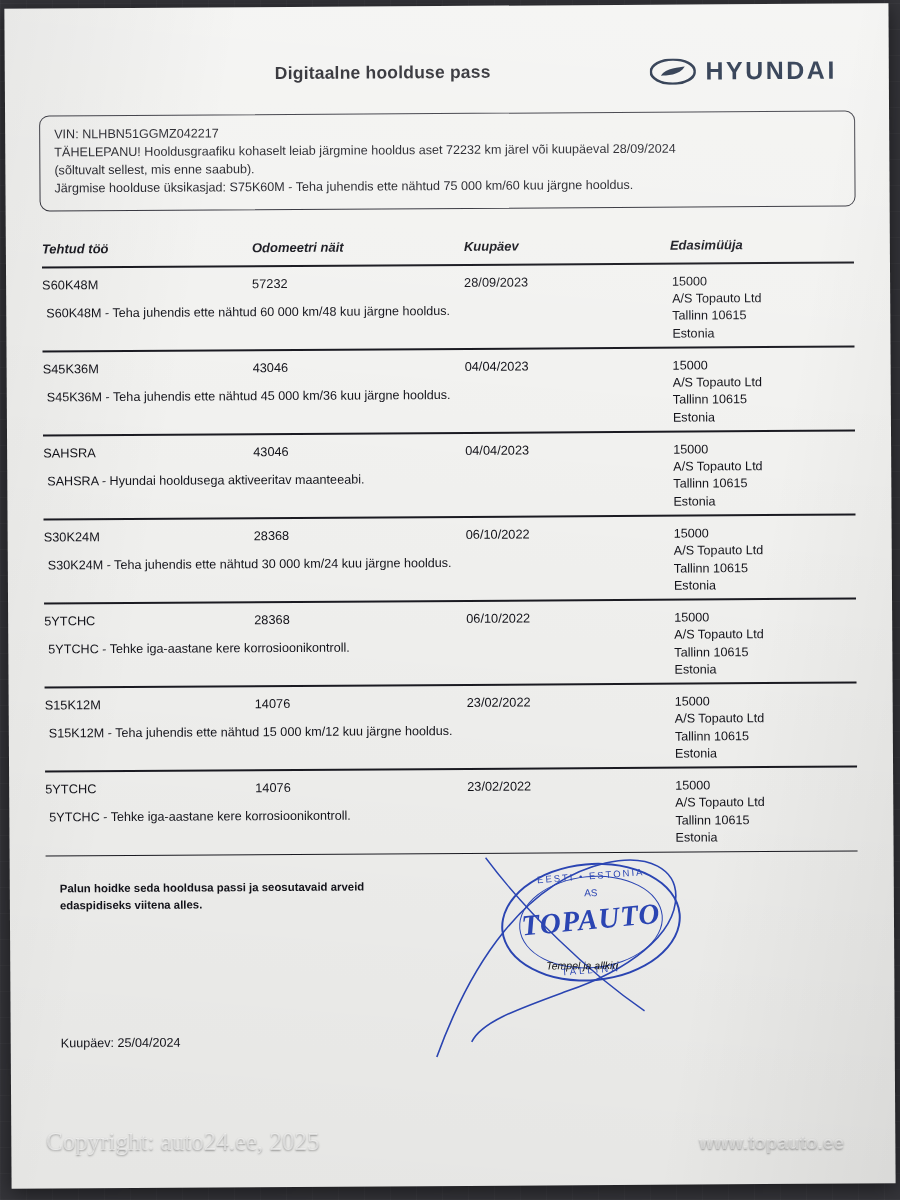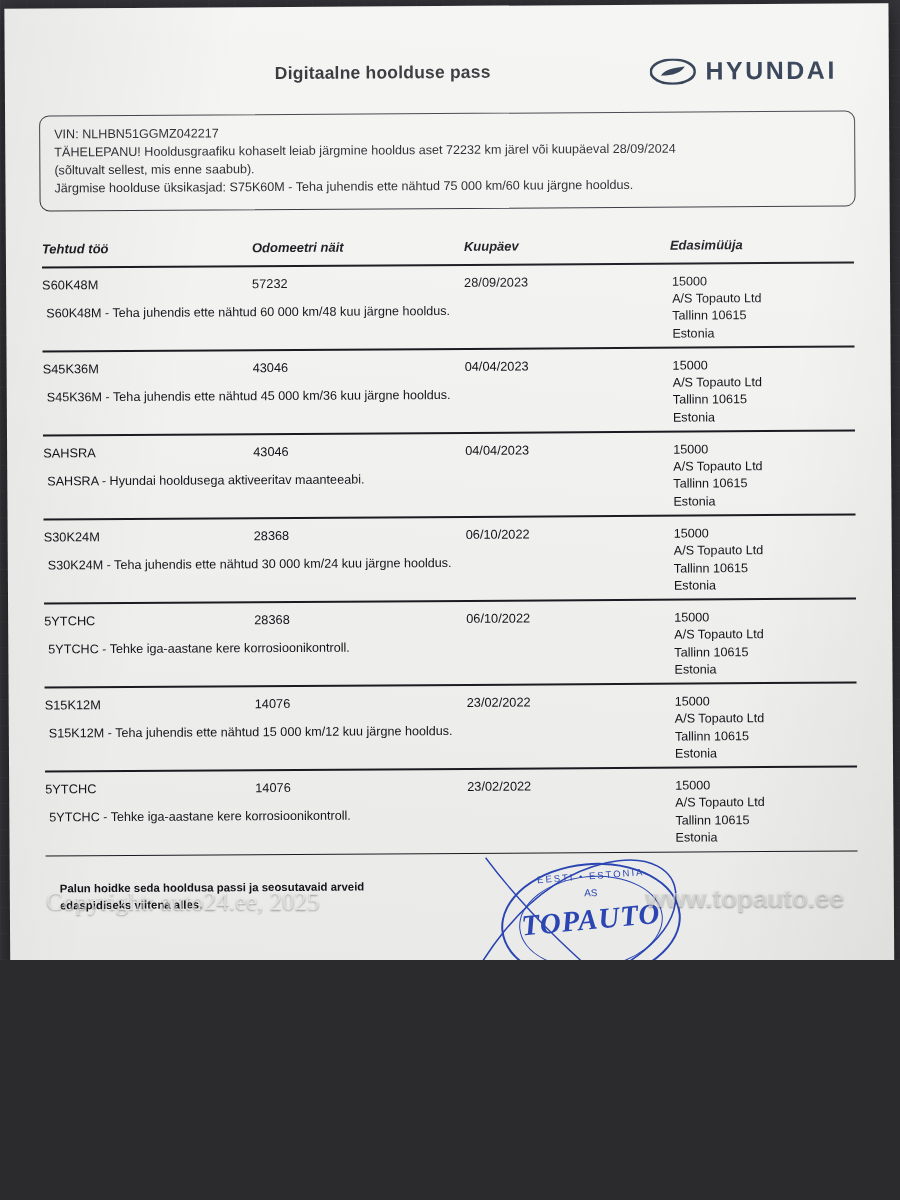--- a/index.html
+++ b/index.html
@@ -5,21 +5,21 @@
   * { box-sizing: border-box; }
   html, body {
     margin: 0; padding: 0;
     width: 900px; height: 1200px;
     background: #2b2b2e;
     font-family: "Liberation Sans", sans-serif;
     overflow: hidden;
   }
   #page {
     position: relative;
-    width: 900px; height: 960px;
+    width: 900px; height: 1200px;
     background: #35353a;
     background-image:
       repeating-linear-gradient(0deg, rgba(255,255,255,0.022) 0px, rgba(255,255,255,0.022) 1px, transparent 1px, transparent 26px),
       repeating-linear-gradient(90deg, rgba(255,255,255,0.022) 0px, rgba(255,255,255,0.022) 1px, transparent 1px, transparent 26px);
     overflow: hidden;
   }
   
   #sheet {
     position: absolute;
     left: 8px; top: 6px;
@@ -147,21 +147,21 @@
   
   .wm-left {
     position: absolute; left: 46px; bottom: 44px;
     font-family: "Liberation Serif", serif;
     font-size: 25px;
     color: rgba(255,255,255,0.55);
     text-shadow: 0 1px 2px rgba(0,0,0,0.35);
   }
   .wm-right {
     position: absolute; right: 56px; bottom: 46px;
-    font-size: 26px; font-weight: bold;
+    font-size: 19px; font-weight: bold;
     color: rgba(255,255,255,0.48);
     text-shadow: 0 1px 2px rgba(0,0,0,0.35);
   }
 </style>
 </head>
 <body>
 
 <div id="page">
   <div id="sheet">
     <div class="content">

